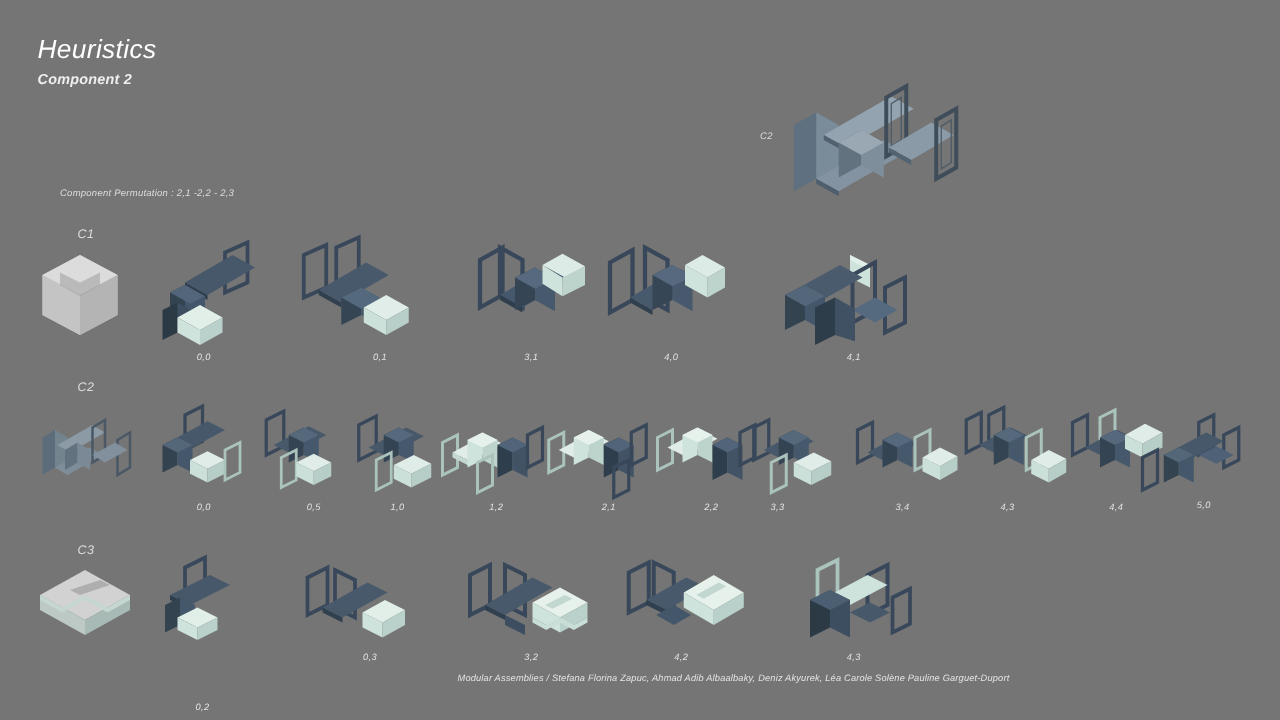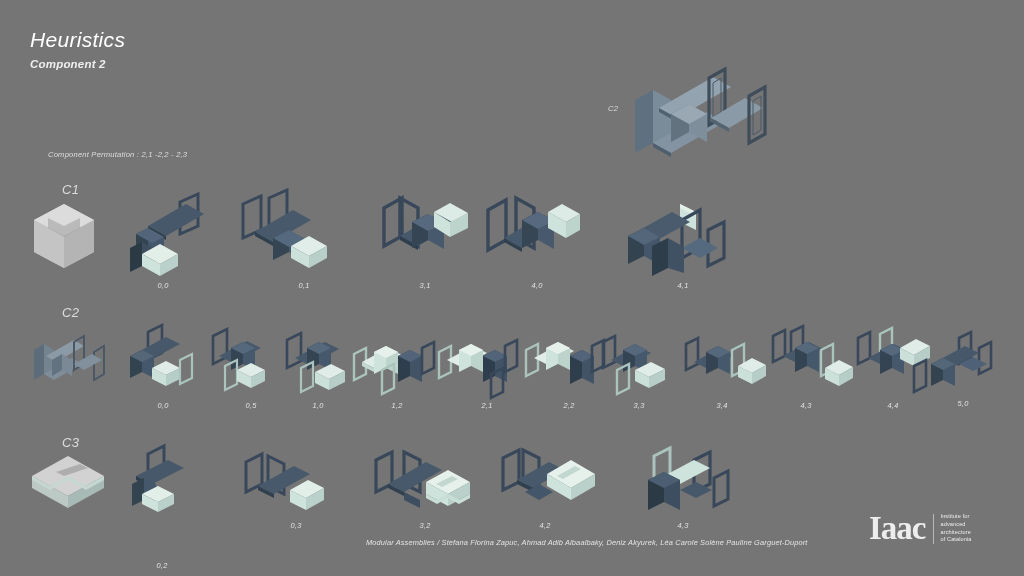--- a/index.html
+++ b/index.html
@@ -24,21 +24,21 @@
     color:#efefef;letter-spacing:.2px;
   }
   .permutation{
     position:absolute;left:48px;top:150px;
     font-size:7.6px;font-style:italic;font-weight:400;
     color:#dedede;letter-spacing:.2px;
   }
 
   
   .rowlabel{
-    position:absolute;font-size:13px;font-style:italic;
+    position:absolute;font-size:10px;font-style:italic;
     color:#dcdcdc;letter-spacing:.3px;
   }
   .heroLabel{
     position:absolute;font-size:7.6px;font-style:italic;
     color:#dcdcdc;letter-spacing:.3px;
     left:608px;top:104px;
   }
   .caption{
     position:absolute;font-size:7.4px;font-style:italic;
     color:#e2e2e2;letter-spacing:.3px;
@@ -380,21 +380,21 @@
       <polygon points="40,18 52,24 52,46 40,40" fill="#46586c"></polygon>
       <polygon points="28,24 40,18 52,24 40,30" fill="#55687c"></polygon>
       <g fill="none" stroke="#aac4bd" stroke-width="2.4">
           <polygon points="22,44 34,38 34,62 22,68"></polygon>
         </g>
       <polygon points="40,44 54,51 70,43 56,36" fill="#dfece7"></polygon>
       <polygon points="40,44 54,51 54,62 40,55" fill="#cce0da"></polygon>
       <polygon points="54,51 70,43 70,54 54,62" fill="#b6cec7"></polygon>
     </svg>
   </div>
-  <div class="caption" style="left:639px;top:401px;">3,3</div>
+  <div class="caption" style="left:622px;top:401px;">3,3</div>
 
   <div class="model" style="left:680px;top:326px;">
     <svg width="92" height="72" viewBox="0 0 92 72">
       <g fill="none" stroke="#38485a" stroke-width="2.6">
           <polygon points="6,18 18,12 18,38 6,44"></polygon>
         </g>
       <polygon points="14,36 28,43 54,29 40,22" fill="#46586a"></polygon>
       <polygon points="26,26 38,20 38,42 26,48" fill="#344452"></polygon>
       <polygon points="38,20 50,26 50,48 38,42" fill="#46586c"></polygon>
       <polygon points="26,26 38,20 50,26 38,32" fill="#55687c"></polygon>
@@ -569,24 +569,14 @@
       <polygon points="40,44 56,52 72,44 56,36" fill="#46586a"></polygon>
       <g fill="none" stroke="#38485a" stroke-width="3">
           <polygon points="74,32 88,25 88,53 74,60"></polygon>
         </g>
     </svg>
   </div>
   <div class="caption" style="left:683px;top:521px;">4,3</div>
 
   <div class="credits">Modular Assemblies / Stefana Florina Zapuc, Ahmad Adib Albaalbaky, Deniz Akyurek, Léa Carole Solène Pauline Garguet-Duport</div>
 
-  <div class="logo">
-    <div class="logo-mark">Iaac</div>
-    <div class="logo-div"></div>
-    <div class="logo-text">
-      <div>Institute for</div>
-      <div>advanced</div>
-      <div>architecture</div>
-      <div>of Catalonia</div>
-    </div>
-  </div>
 
 </div>
 
 </body></html>

